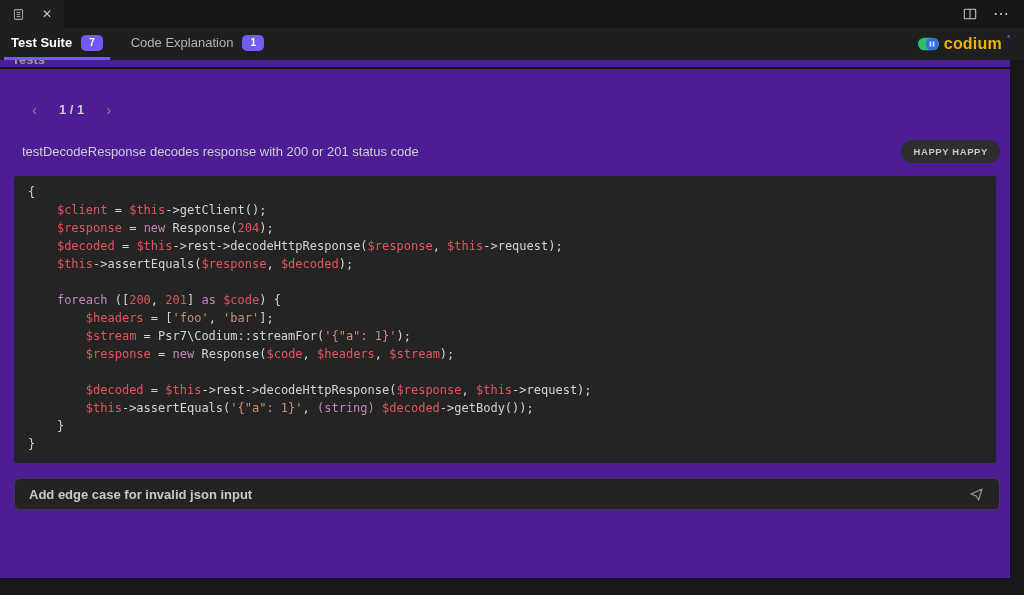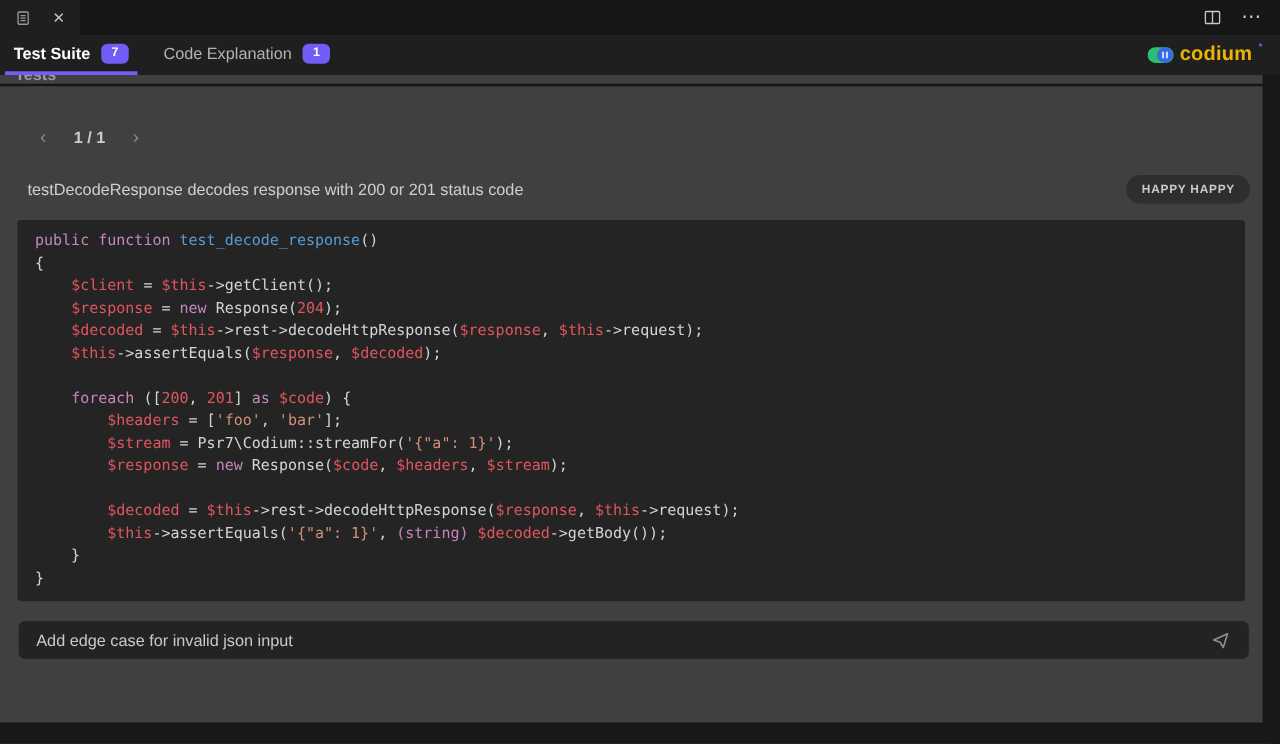--- a/index.html
+++ b/index.html
@@ -99,21 +99,21 @@
     margin-top: 5px;
   }
 
   
   .content {
     position: absolute;
     top: 60px;
     left: 0;
     width: 1010px;
     height: 518px;
-    background: #404040;
+    background: #4c1d95;
   }
   .section-heading-clip {
     height: 9px;
     overflow: hidden;
     border-bottom: 2px solid #161616;
   }
   .section-heading-clip span {
     display: block;
     margin: -9px 0 0 12px;
     font-size: 13px;
@@ -170,20 +170,21 @@
     padding: 0 10px 0 14px;
   }
   .prompt-box input {
     flex: 1;
     background: transparent;
     border: none;
     outline: none;
     color: #c9c9c9;
     font-size: 13px;
     font-family: "Liberation Sans", sans-serif;
+    font-weight: bold;
   }
   .send-btn {
     background: none;
     border: none;
     cursor: pointer;
     display: flex;
     align-items: center;
     padding: 2px 4px;
   }
   svg { display: block; }
@@ -247,21 +248,20 @@
     <span class="pg-label">1 / 1</span>
     <span class="pg-chevron">›</span>
   </div>
 
   <div class="test-row">
     <span class="test-desc">testDecodeResponse decodes response with 200 or 201 status code</span>
     <span class="test-tag">HAPPY HAPPY</span>
   </div>
 
   <div class="code-block">
-      <div class="code-line"><span style="color: rgb(197, 134, 192);">public</span><span style="color: rgb(212, 212, 212);"> </span><span style="color: rgb(197, 134, 192);">function</span><span style="color: rgb(212, 212, 212);"> </span><span style="color: rgb(86, 156, 214);">test_decode_response</span><span style="color: rgb(212, 212, 212);">()</span></div>
       <div class="code-line"><span style="color: rgb(212, 212, 212);">{</span></div>
       <div class="code-line"><span style="color: rgb(212, 212, 212);">    </span><span style="color: rgb(224, 86, 94);">$client</span><span style="color: rgb(212, 212, 212);"> = </span><span style="color: rgb(224, 86, 94);">$this</span><span style="color: rgb(212, 212, 212);">-&gt;getClient();</span></div>
       <div class="code-line"><span style="color: rgb(212, 212, 212);">    </span><span style="color: rgb(224, 86, 94);">$response</span><span style="color: rgb(212, 212, 212);"> = </span><span style="color: rgb(197, 134, 192);">new</span><span style="color: rgb(212, 212, 212);"> Response(</span><span style="color: rgb(224, 86, 94);">204</span><span style="color: rgb(212, 212, 212);">);</span></div>
       <div class="code-line"><span style="color: rgb(212, 212, 212);">    </span><span style="color: rgb(224, 86, 94);">$decoded</span><span style="color: rgb(212, 212, 212);"> = </span><span style="color: rgb(224, 86, 94);">$this</span><span style="color: rgb(212, 212, 212);">-&gt;rest-&gt;decodeHttpResponse(</span><span style="color: rgb(224, 86, 94);">$response</span><span style="color: rgb(212, 212, 212);">, </span><span style="color: rgb(224, 86, 94);">$this</span><span style="color: rgb(212, 212, 212);">-&gt;request);</span></div>
       <div class="code-line"><span style="color: rgb(212, 212, 212);">    </span><span style="color: rgb(224, 86, 94);">$this</span><span style="color: rgb(212, 212, 212);">-&gt;assertEquals(</span><span style="color: rgb(224, 86, 94);">$response</span><span style="color: rgb(212, 212, 212);">, </span><span style="color: rgb(224, 86, 94);">$decoded</span><span style="color: rgb(212, 212, 212);">);</span></div>
       <div class="code-line"> </div>
       <div class="code-line"><span style="color: rgb(212, 212, 212);">    </span><span style="color: rgb(197, 134, 192);">foreach</span><span style="color: rgb(212, 212, 212);"> ([</span><span style="color: rgb(224, 86, 94);">200</span><span style="color: rgb(212, 212, 212);">, </span><span style="color: rgb(224, 86, 94);">201</span><span style="color: rgb(212, 212, 212);">] </span><span style="color: rgb(197, 134, 192);">as</span><span style="color: rgb(212, 212, 212);"> </span><span style="color: rgb(224, 86, 94);">$code</span><span style="color: rgb(212, 212, 212);">) {</span></div>
       <div class="code-line"><span style="color: rgb(212, 212, 212);">        </span><span style="color: rgb(224, 86, 94);">$headers</span><span style="color: rgb(212, 212, 212);"> = [</span><span style="color: rgb(206, 145, 120);">'foo'</span><span style="color: rgb(212, 212, 212);">, </span><span style="color: rgb(206, 145, 120);">'bar'</span><span style="color: rgb(212, 212, 212);">];</span></div>
       <div class="code-line"><span style="color: rgb(212, 212, 212);">        </span><span style="color: rgb(224, 86, 94);">$stream</span><span style="color: rgb(212, 212, 212);"> = Psr7\Codium::streamFor(</span><span style="color: rgb(206, 145, 120);">'{"a": 1}'</span><span style="color: rgb(212, 212, 212);">);</span></div>
       <div class="code-line"><span style="color: rgb(212, 212, 212);">        </span><span style="color: rgb(224, 86, 94);">$response</span><span style="color: rgb(212, 212, 212);"> = </span><span style="color: rgb(197, 134, 192);">new</span><span style="color: rgb(212, 212, 212);"> Response(</span><span style="color: rgb(224, 86, 94);">$code</span><span style="color: rgb(212, 212, 212);">, </span><span style="color: rgb(224, 86, 94);">$headers</span><span style="color: rgb(212, 212, 212);">, </span><span style="color: rgb(224, 86, 94);">$stream</span><span style="color: rgb(212, 212, 212);">);</span></div>

